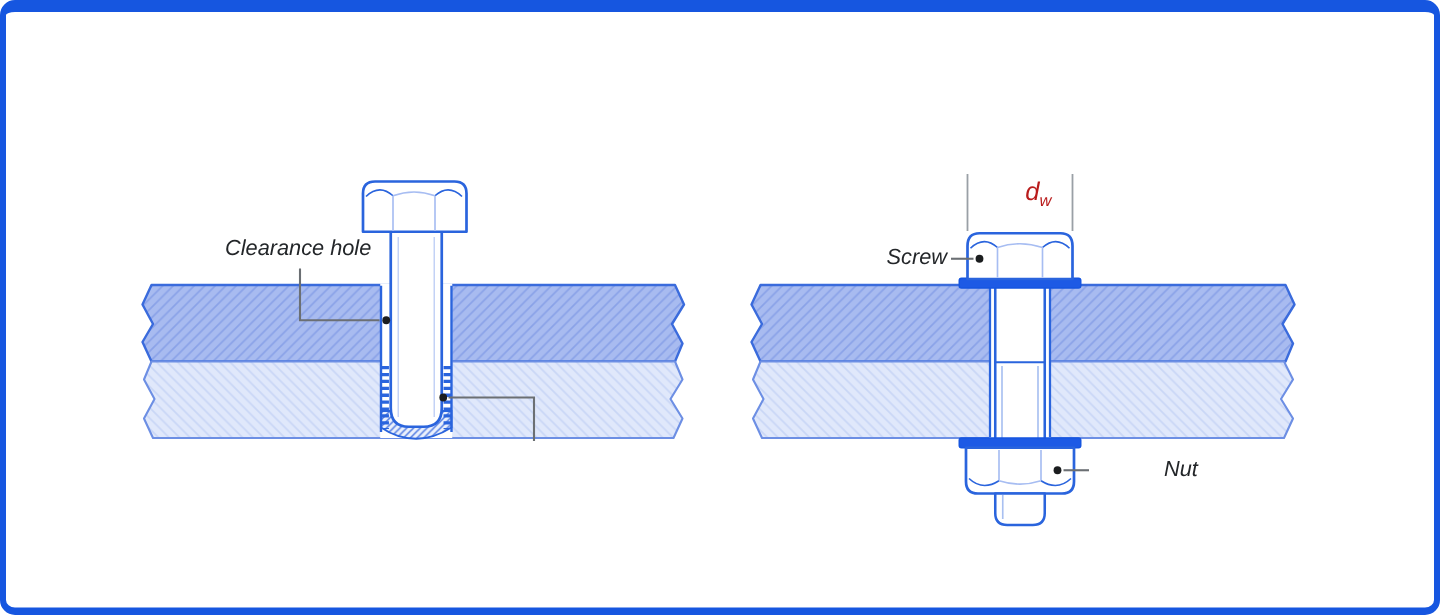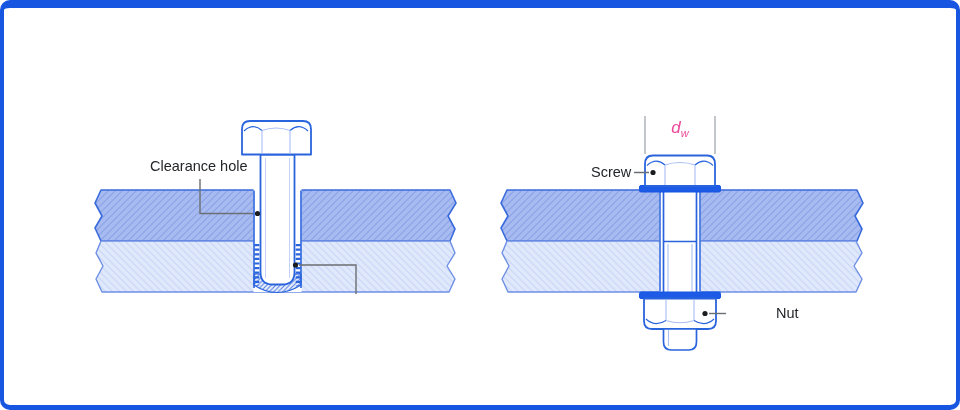--- a/index.html
+++ b/index.html
@@ -7,25 +7,25 @@
     position:relative;width:960px;height:410px;box-sizing:border-box;
     background:#fff;border:4px solid #1656e0;border-top-width:8px;border-bottom-width:5px;
     border-radius:10px;overflow:hidden;
   }
   .page-title{
     position:absolute;left:50px;top:40px;margin:0;
     font-size:26px;font-weight:700;color:#1557e0;letter-spacing:.2px;
   }
   .diagram-svg{position:absolute;left:0;top:0;width:960px;height:410px;}
   .lbl{
-    position:absolute;font-size:14.5px;color:#232629;white-space:nowrap;line-height:1.1;
+    position:absolute;font-size:14.5px;color:#232629;white-space:nowrap;line-height:1.1;font-style:italic;
   }
   .dim-label{
-    position:absolute;left:655px;top:110px;width:42px;text-align:center;
-    font-size:17px;color:#ec4899;font-style:italic;font-weight:500;
+    position:absolute;left:655px;top:110px;width:42px;text-align:right;
+    font-size:17px;color:#b91c1c;font-style:italic;font-weight:500;
   }
   .dim-label sub{font-size:11px;font-style:italic;}
 </style>
 </head>
 <body>
 
 <div class="canvas">
 
 
   <svg class="diagram-svg" viewBox="0 0 960 410">

